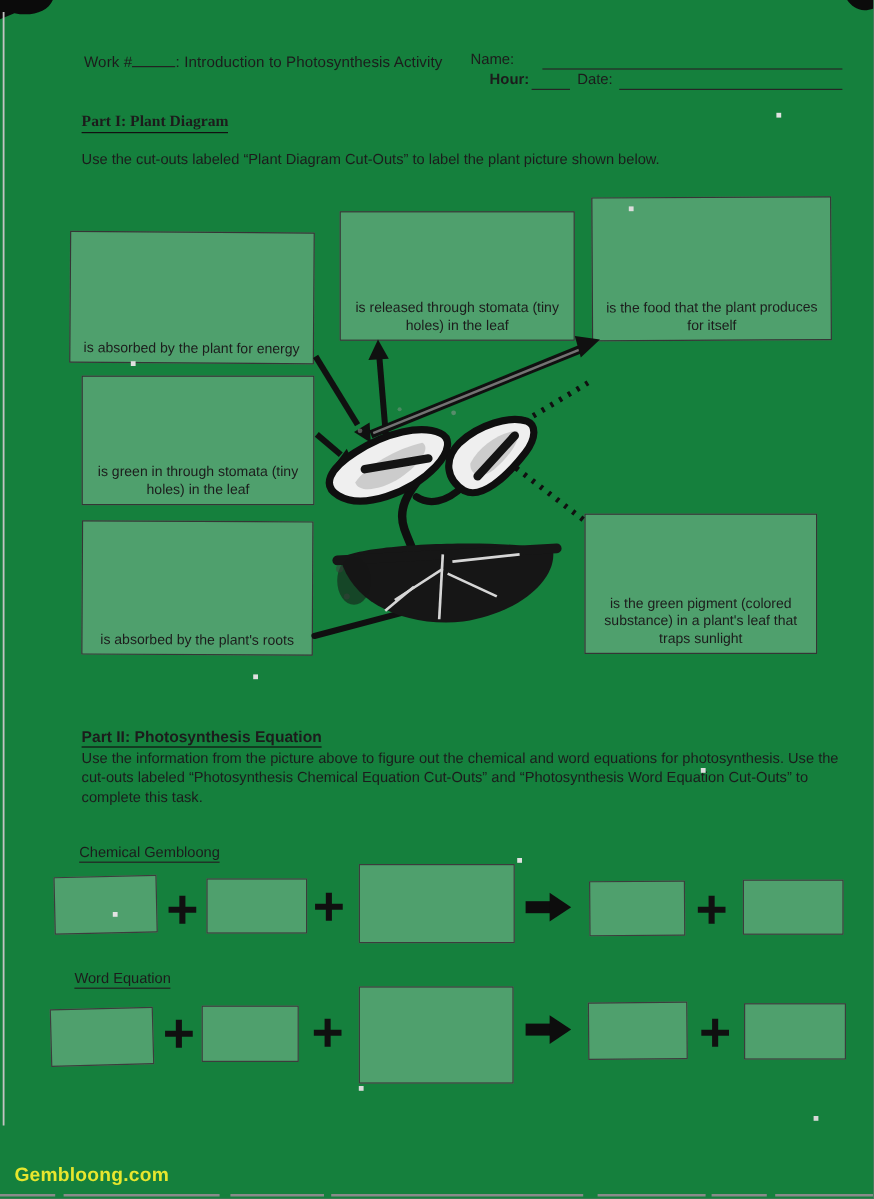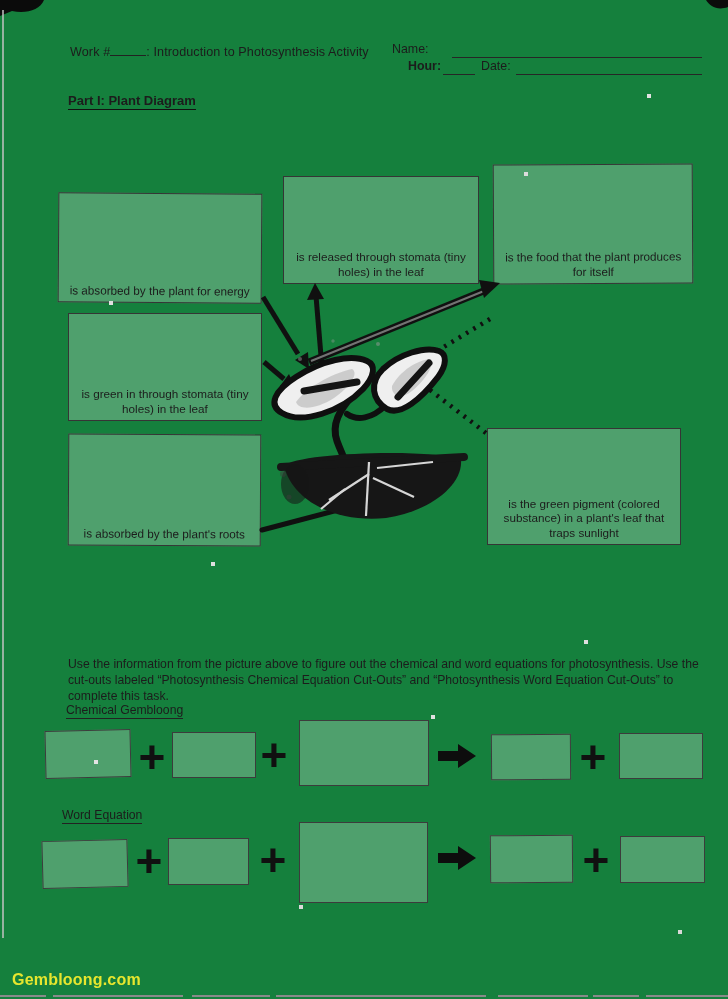--- a/index.html
+++ b/index.html
@@ -56,42 +56,44 @@
   <div class="abs work-title">
     <span>Work #</span><span class="blank-line"></span><span>: Introduction to Photosynthesis Activity</span>
   </div>
   <div class="abs nh" style="left:392px;top:42px;">Name:</div>
   <div class="rule" style="left:452px;top:57px;width:250px;"></div>
   <div class="abs nh" style="left:408px;top:59px;font-weight:bold;">Hour:</div>
   <div class="rule" style="left:443px;top:74px;width:32px;"></div>
   <div class="abs nh" style="left:481px;top:59px;">Date:</div>
   <div class="rule" style="left:516px;top:74px;width:186px;"></div>
 
-  <div class="abs part-heading" style="left:68px;top:93px;"><span>Part I: Plant Diagram</span></div>
+  <div class="abs part-heading" style="left:68px;top:93px;font-family:Liberation Serif, serif;"><span>Part I: Plant Diagram</span></div>
+  <div class="abs instruction" style="left:68px;top:125px;width:640px;">Use the cut-outs labeled “Plant Diagram Cut-Outs” to label the plant picture shown below.</div>
 
   <div class="box" style="left:58px;top:193px;width:204px;height:110px;transform:rotate(.4deg);">
     <span>is absorbed by the plant for energy</span>
     </div>
   <div class="box" style="left:283px;top:176px;width:196px;height:108px;">
     <span>is released through stomata (tiny holes) in the leaf</span>
     </div>
   <div class="box" style="left:493px;top:164px;width:200px;height:120px;transform:rotate(-.3deg);">
     <span>is the food that the plant produces for itself</span>
     </div>
   <div class="box" style="left:68px;top:313px;width:194px;height:108px;">
     <span>is green in through stomata (tiny holes) in the leaf</span>
     </div>
   <div class="box" style="left:68px;top:434px;width:193px;height:112px;transform:rotate(.3deg);">
     <span>is absorbed by the plant's roots</span>
     </div>
   <div class="box" style="left:487px;top:428px;width:194px;height:117px;">
     <span>is the green pigment (colored substance) in a plant's leaf that traps sunlight</span>
     </div>
 
-  <div class="abs instruction" style="left:68px;top:656px;width:650px;">Use the information from the picture above to figure out the chemical and word equations for photosynthesis.  Use the cut-outs labeled “Photosynthesis Chemical Equation Cut-Outs” and “Photosynthesis Word Equation Cut-Outs” to complete this task.</div>
+  <div class="abs part-heading" style="left:68px;top:606px;"><span>Part II: Photosynthesis Equation</span></div>
+  <div class="abs instruction" style="left:68px;top:624px;width:650px;">Use the information from the picture above to figure out the chemical and word equations for photosynthesis.  Use the cut-outs labeled “Photosynthesis Chemical Equation Cut-Outs” and “Photosynthesis Word Equation Cut-Outs” to complete this task.</div>
 
   <div class="abs eq-label" style="left:66px;top:703px;"><span>Chemical Gembloong</span></div>
   <div class="eq-slot" style="left:45px;top:730px;width:86px;height:48px;transform:rotate(-1.3deg);"></div>
   <div class="plus" style="left:152px;top:757px;">+</div>
   <div class="eq-slot" style="left:172px;top:732px;width:84px;height:46px;"></div>
   <div class="plus" style="left:274px;top:755px;">+</div>
   <div class="eq-slot" style="left:299px;top:720px;width:130px;height:66px;"></div>
   <div class="arrow-right" style="left:438px;top:744px;">
       <span class="shaft"></span>
       <span class="head"></span>

